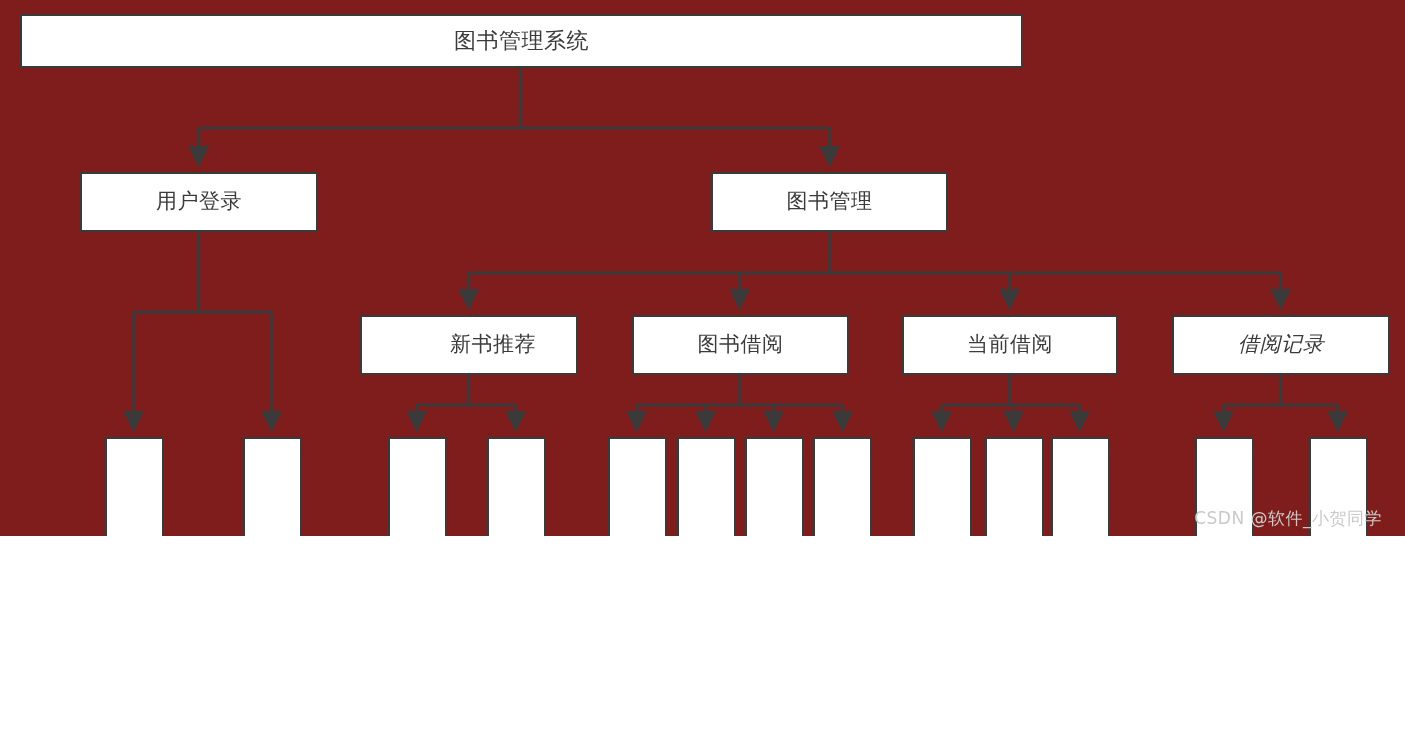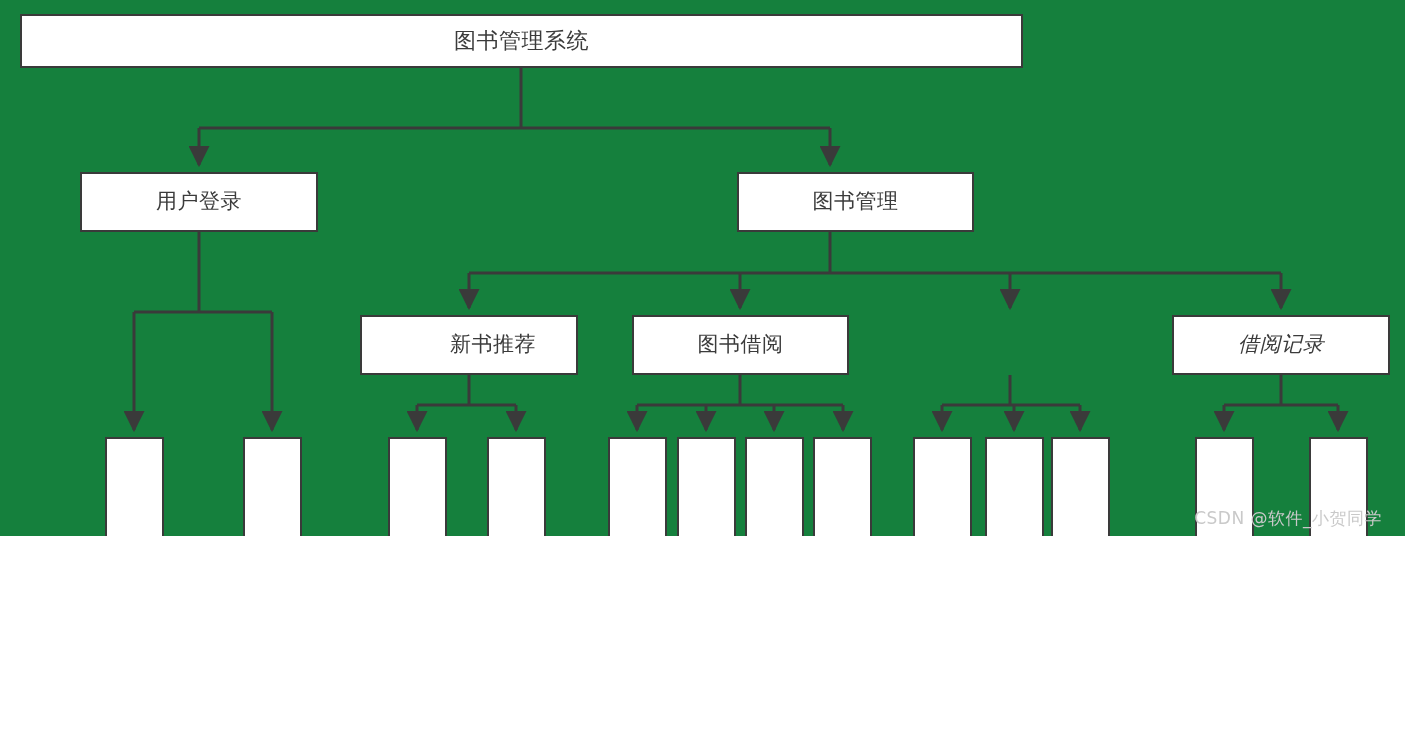--- a/index.html
+++ b/index.html
@@ -8,21 +8,21 @@
     padding: 0;
     background: #ffffff;
   }
   body {
     font-family: "DejaVu Sans", "Liberation Sans", sans-serif;
   }
   #canvas {
     position: relative;
     width: 1405px;
     height: 536px;
-    background: #15803d;
+    background: #7f1d1d;
     overflow: hidden;
   }
   #edges {
     position: absolute;
     left: 0;
     top: 0;
     width: 1405px;
     height: 747px;
   }
   .node {
@@ -125,30 +125,33 @@
     </g>
   </svg>
 
   <div class="node h root" style="left:20px; top:14px; width:1003px; height:54px;">
     <span>图书管理系统</span>
   </div>
 
   <div class="node h" style="left:80px; top:172px; width:238px; height:60px;">
     <span>用户登录</span>
   </div>
-  <div class="node h" style="left:711px; top:172px; width:237px; height:60px;margin-left:26px;">
+  <div class="node h" style="left:711px; top:172px; width:237px; height:60px;">
     <span>图书管理</span>
   </div>
 
   <div class="node h" style="left:360px; top:315px; width:218px; height:60px;padding-left:48px;">
     <span>新书推荐</span>
   </div>
   <div class="node h" style="left:632px; top:315px; width:217px; height:60px;">
     <span>图书借阅</span>
   </div>
+  <div class="node h" style="left:902px; top:315px; width:216px; height:60px;">
+    <span>当前借阅</span>
+  </div>
   <div class="node h" style="left:1172px; top:315px; width:218px; height:60px;font-style:italic;">
     <span>借阅记录</span>
   </div>
 
   <div class="node v" style="left:105px; top:437px; width:59px; height:297px;">
     <span>用户登录</span>
   </div>
   <div class="node v" style="left:243px; top:437px; width:59px; height:297px;">
     <span>注销登录</span>
   </div>

